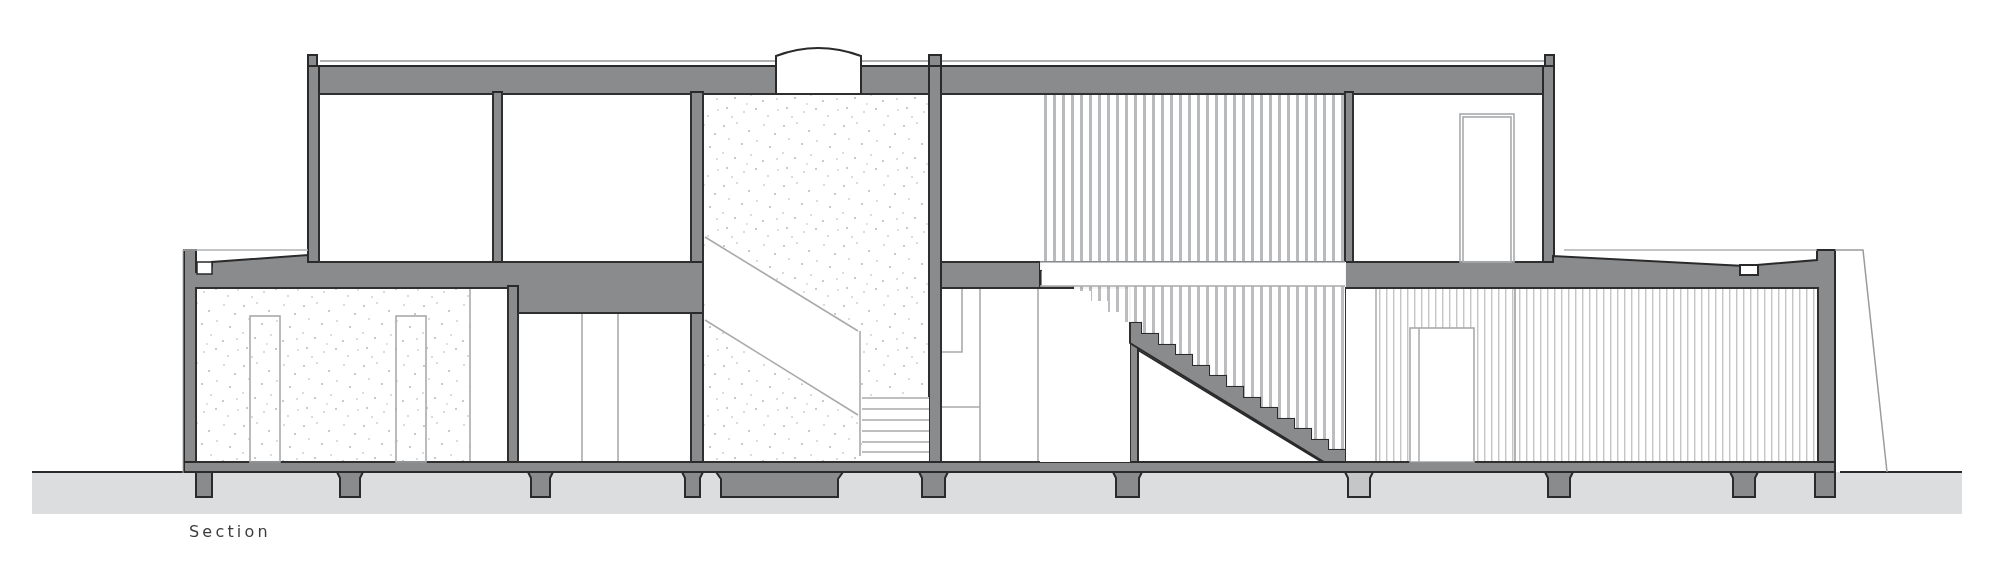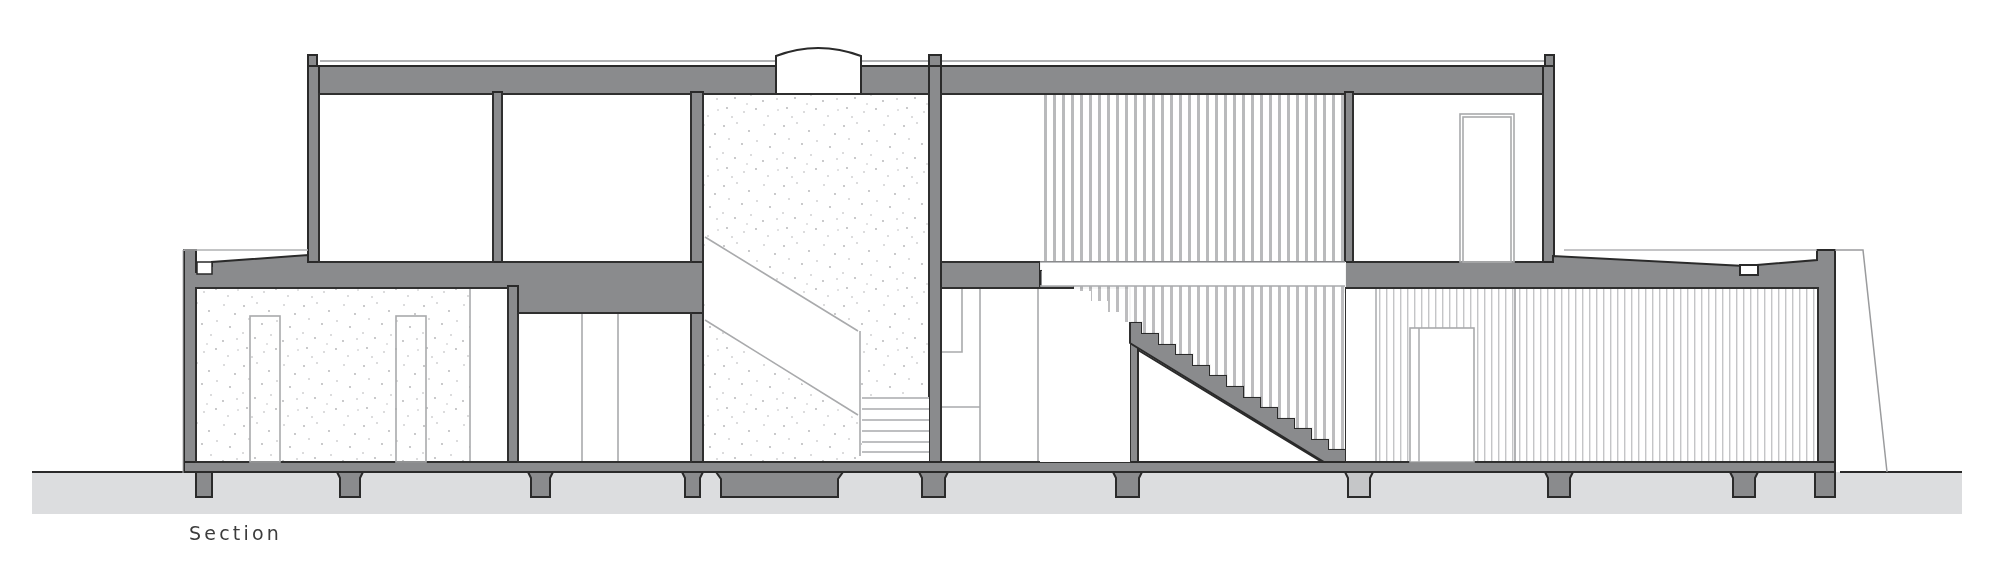--- a/index.html
+++ b/index.html
@@ -1,20 +1,20 @@
 <!DOCTYPE html>
 <html><head>
 <meta charset="utf-8">
 <style>
   html, body { margin: 0; padding: 0; background: #ffffff; }
   body { width: 2000px; height: 575px; position: relative; overflow: hidden; }
   #drawing { position: absolute; left: 0; top: 0; width: 2000px; height: 575px; }
   .caption {
     position: absolute; left: 189px; top: 522px;
-    font-family: "DejaVu Sans", sans-serif; font-size: 19px;
+    font-family: "DejaVu Sans", sans-serif; font-size: 16px;
     letter-spacing: 3.2px; color: #3c3c3c;
   }
   .cut { fill: #8a8b8d; stroke: #2a2a2a; stroke-width: 2; }
   .ground { fill: #dcdddf; }
   .thin { fill: none; stroke: #a9aaac; stroke-width: 1.6; }
   .room { fill: #ffffff; stroke: #2f2f2f; stroke-width: 2; }
 </style>
 </head>
 <body>
 

